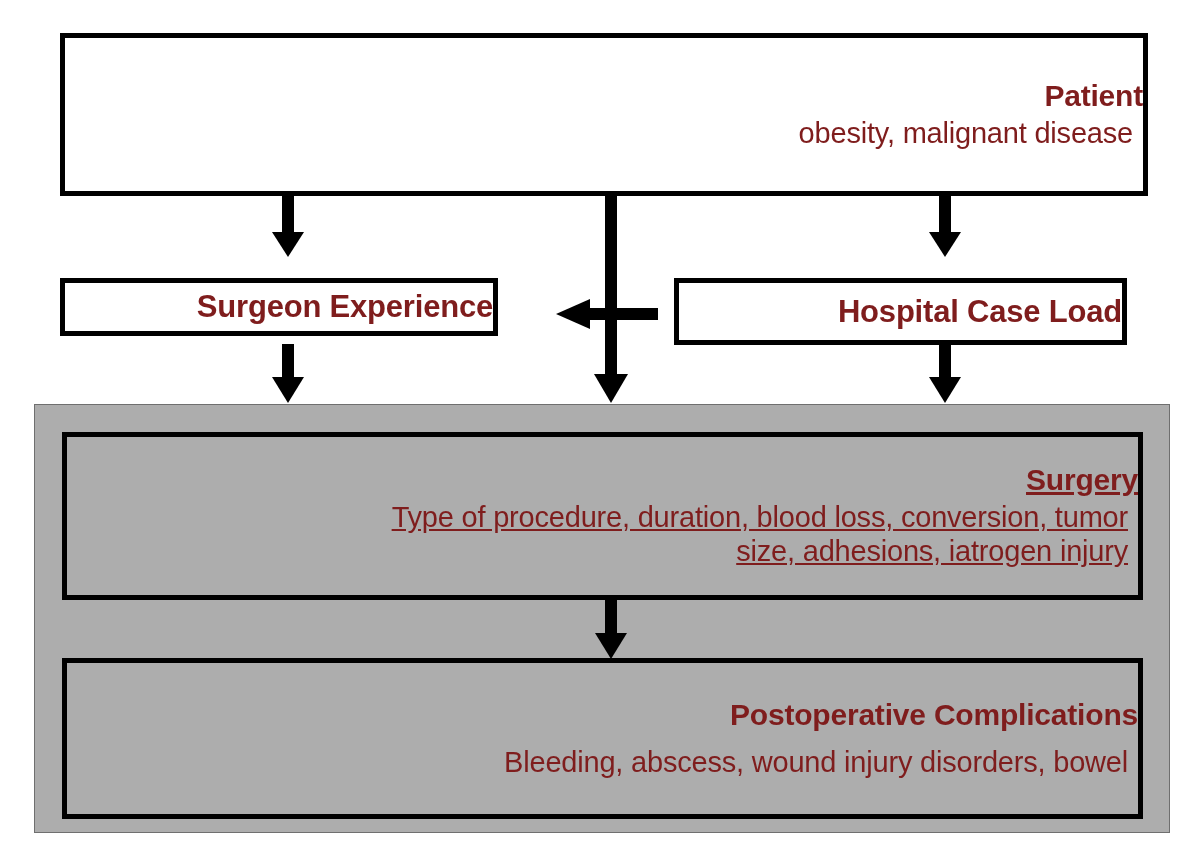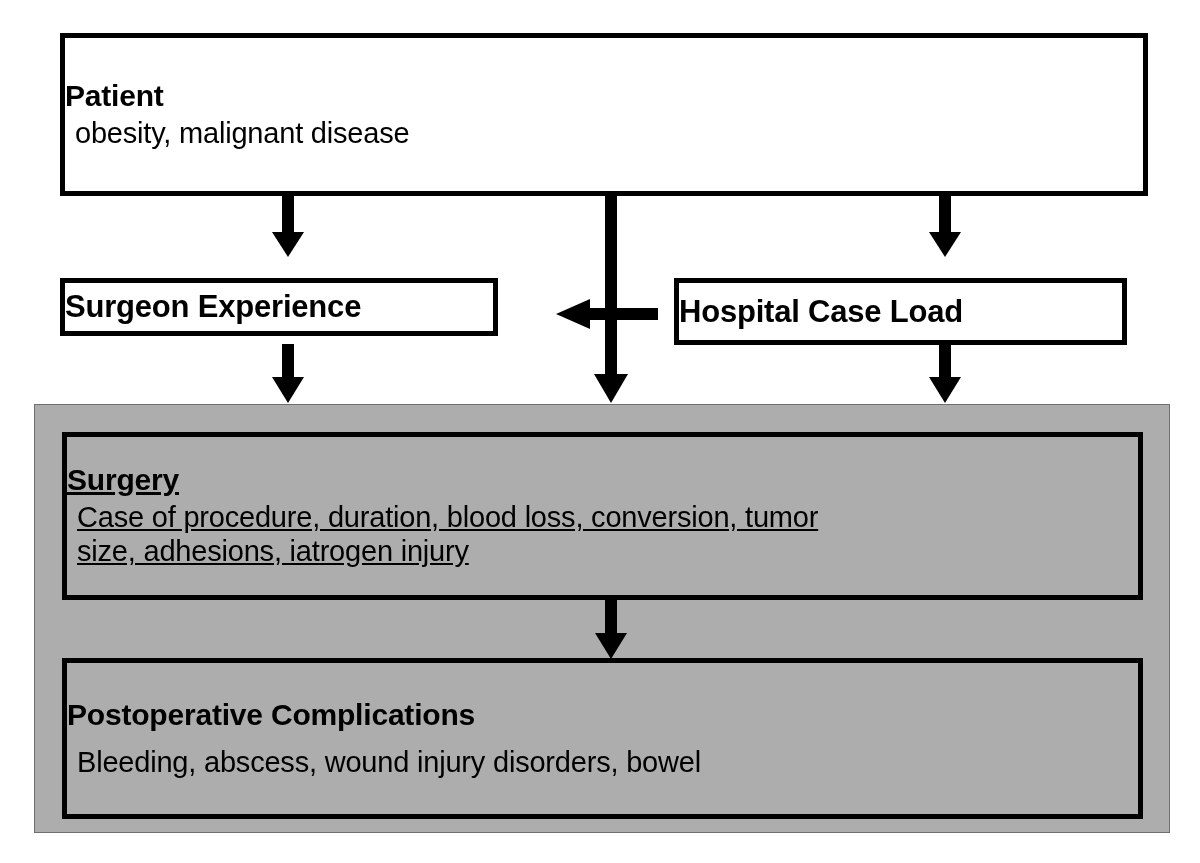--- a/index.html
+++ b/index.html
@@ -20,24 +20,24 @@
   }
 
   
   .node {
     position: absolute;
     box-sizing: border-box;
     border: 5px solid #000000;
     background: #ffffff;
     display: flex;
     flex-direction: column;
-    align-items: flex-start;
+    align-items: flex-end;
     justify-content: center;
     text-align: center;
-    color: #000000;
+    color: #7f1d1d;
     z-index: 3;
   }
   .node .title {
     font-weight: bold;
     font-size: 30px;
     line-height: 1.16;
     letter-spacing: -0.2px;
   }
   .node .detail {
     font-weight: normal;
@@ -156,21 +156,21 @@
 
   <div class="arrow" id="arrow-hospital-surgery" style="left:923px; top:344px; width:44px; height:60px;">
     <svg width="44" height="60" viewBox="0 0 44 60">
       <rect x="16" y="0" width="12" height="35" fill="#000000"></rect>
       <polygon points="6,33 38,33 22,59" fill="#000000"></polygon>
     </svg>
   </div>
 
   <div class="node" id="node-surgery">
     <div class="title">Surgery</div>
-    <div class="detail">Case of procedure, duration, blood loss, conversion, tumor</div>
+    <div class="detail">Type of procedure, duration, blood loss, conversion, tumor</div>
     <div class="detail">size, adhesions, iatrogen injury</div>
   </div>
 
   <div class="arrow" id="arrow-surgery-complications" style="left:589px; top:598px; width:44px; height:62px; z-index:4;">
     <svg width="44" height="62" viewBox="0 0 44 62">
       <rect x="16" y="0" width="12" height="37" fill="#000000"></rect>
       <polygon points="6,35 38,35 22,61" fill="#000000"></polygon>
     </svg>
   </div>
 

